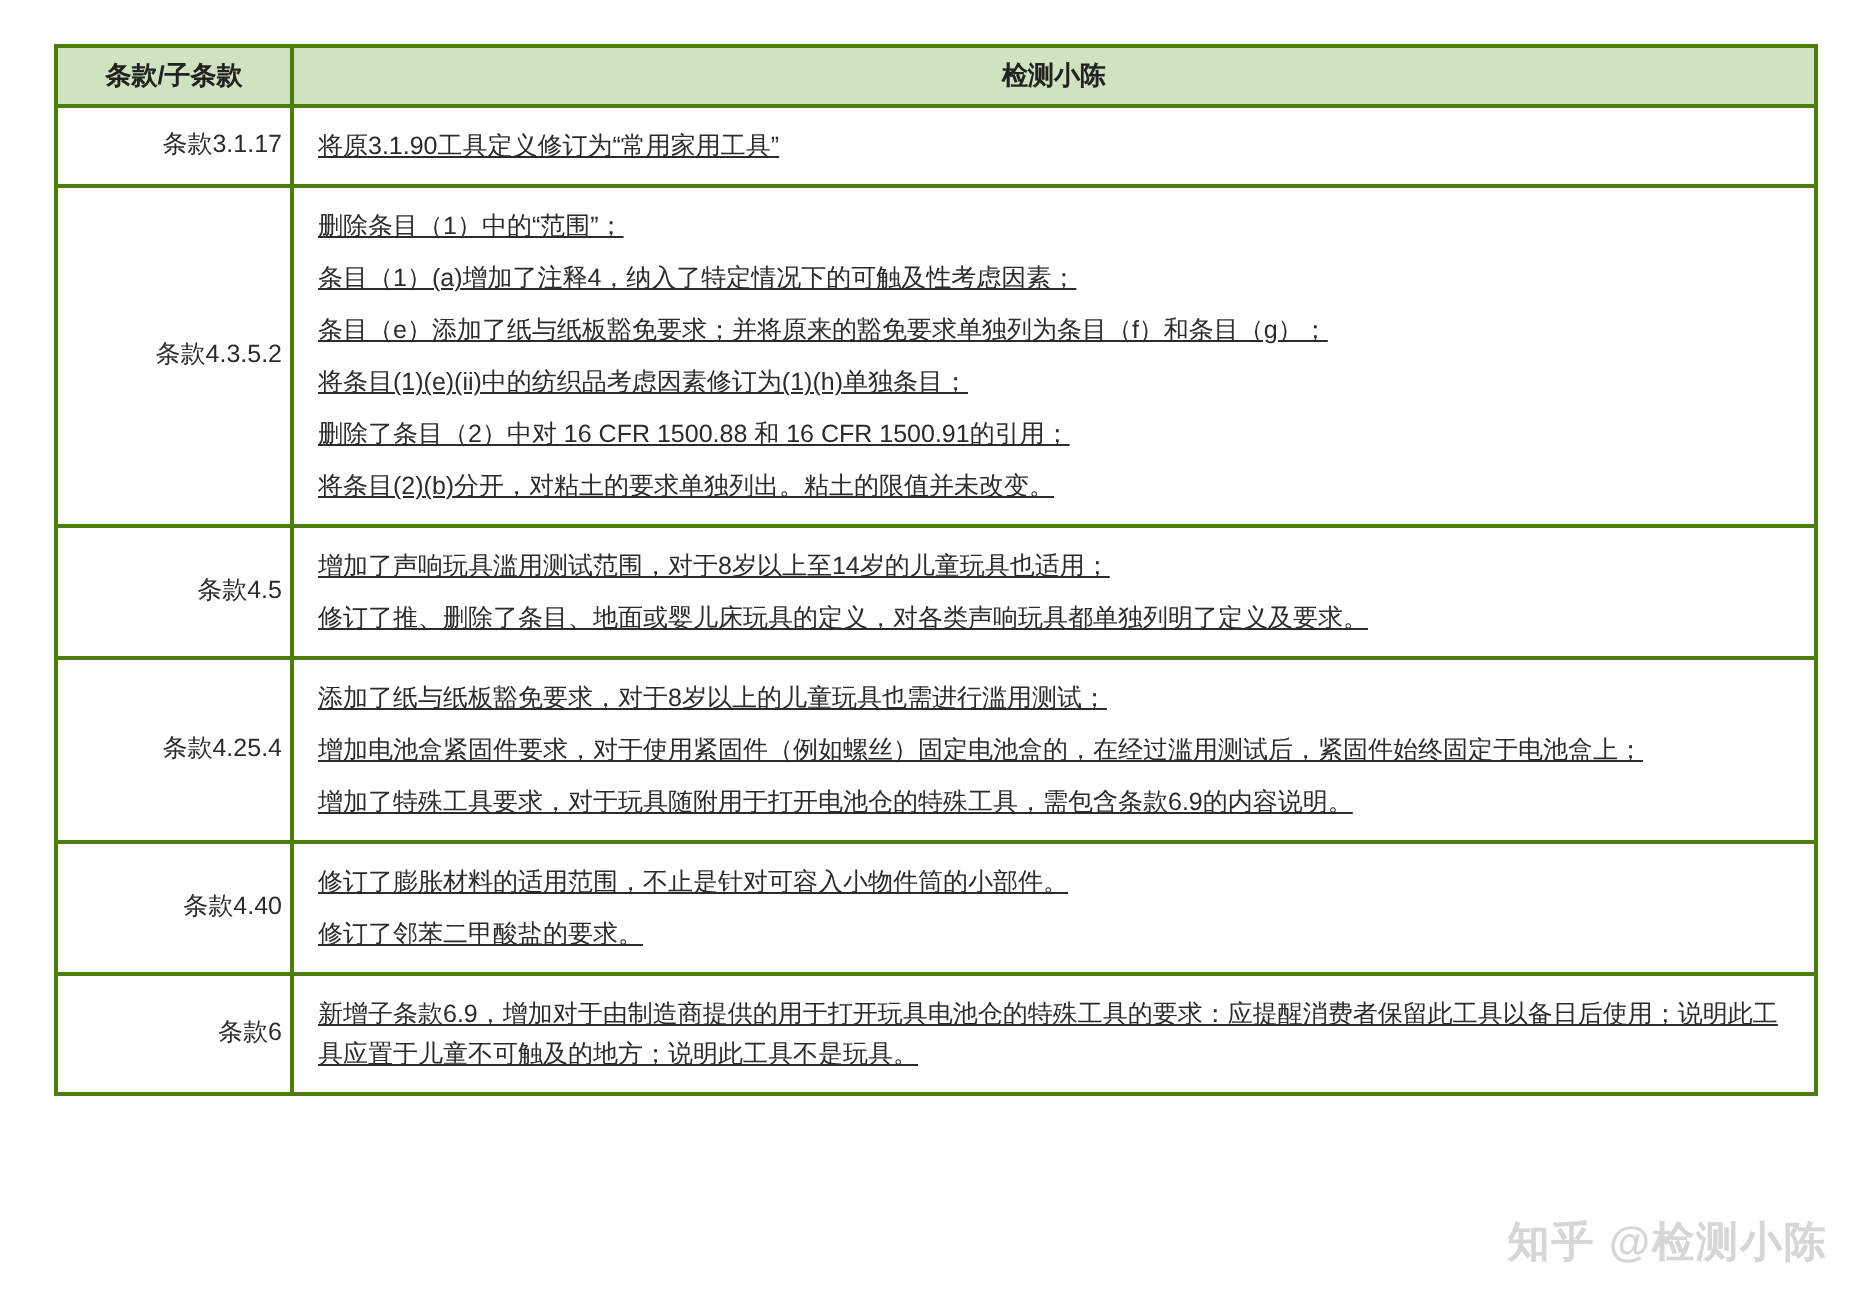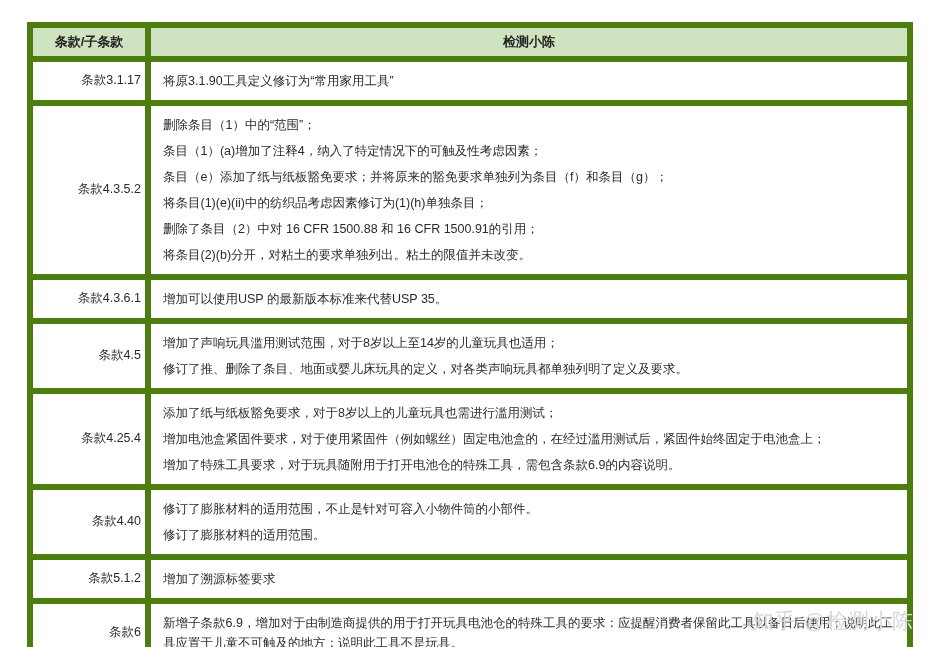--- a/index.html
+++ b/index.html
@@ -28,21 +28,21 @@
     width: 880px;
     border-collapse: collapse;
     table-layout: fixed;
     background: #ffffff;
   }
   table.rev-table col.c1 { width: 118px; }
   table.rev-table col.c2 { width: 762px; }
 
   table.rev-table th,
   table.rev-table td {
-    border: 6px solid #4d7c0f;
+    border: 2px solid #4d7c0f;
     vertical-align: middle;
     color: #2b2b2b;
     font-size: 12.5px;
     line-height: 1.55;
   }
   table.rev-table thead th {
     background: #cfe3c0;
     text-align: center;
     font-weight: bold;
     font-size: 13px;
@@ -60,32 +60,34 @@
   td.content {
     text-align: left;
     padding: 6px 10px 6px 12px;
   }
   td.content p {
     margin: 0;
     padding: 3px 0;
     font-size: 12.5px;
     line-height: 1.6;
     color: #2b2b2b;
+    text-decoration: underline;
   }
   .watermark {
     position: absolute;
     right: 24px;
     bottom: 12px;
     font-size: 21px;
     color: #d6d6d6;
     letter-spacing: 1px;
     font-family: "Liberation Sans", "DejaVu Sans", sans-serif;
     white-space: nowrap;
     pointer-events: none;
     user-select: none;
+    font-weight: bold;
   }
 </style>
 </head>
 <body>
 
 <div id="page">
 
   <div id="table-wrap">
     <table class="rev-table">
       <colgroup>
@@ -110,51 +112,39 @@
             <td class="content">
               <p>删除条目（1）中的“范围”；</p>
               <p>条目（1）(a)增加了注释4，纳入了特定情况下的可触及性考虑因素；</p>
               <p>条目（e）添加了纸与纸板豁免要求；并将原来的豁免要求单独列为条目（f）和条目（g）；</p>
               <p>将条目(1)(e)(ii)中的纺织品考虑因素修订为(1)(h)单独条目；</p>
               <p>删除了条目（2）中对 16 CFR 1500.88 和 16 CFR 1500.91的引用；</p>
               <p>将条目(2)(b)分开，对粘土的要求单独列出。粘土的限值并未改变。</p>
             </td>
           </tr>
           <tr>
-            <td class="clause">条款4.3.6.1</td>
-            <td class="content">
-              <p>增加可以使用USP 的最新版本标准来代替USP 35。</p>
-            </td>
-          </tr>
-          <tr>
             <td class="clause">条款4.5</td>
             <td class="content">
               <p>增加了声响玩具滥用测试范围，对于8岁以上至14岁的儿童玩具也适用；</p>
               <p>修订了推、删除了条目、地面或婴儿床玩具的定义，对各类声响玩具都单独列明了定义及要求。</p>
             </td>
           </tr>
           <tr>
             <td class="clause">条款4.25.4</td>
             <td class="content">
               <p>添加了纸与纸板豁免要求，对于8岁以上的儿童玩具也需进行滥用测试；</p>
               <p>增加电池盒紧固件要求，对于使用紧固件（例如螺丝）固定电池盒的，在经过滥用测试后，紧固件始终固定于电池盒上；</p>
               <p>增加了特殊工具要求，对于玩具随附用于打开电池仓的特殊工具，需包含条款6.9的内容说明。</p>
             </td>
           </tr>
           <tr>
             <td class="clause">条款4.40</td>
             <td class="content">
               <p>修订了膨胀材料的适用范围，不止是针对可容入小物件筒的小部件。</p>
-              <p>修订了膨胀材料的适用范围。</p>
-            </td>
-          </tr>
-          <tr>
-            <td class="clause">条款5.1.2</td>
-            <td class="content">
-              <p>增加了溯源标签要求</p>
+              <p>修订了邻苯二甲酸盐的要求。</p>
             </td>
           </tr>
           <tr>
             <td class="clause">条款6</td>
             <td class="content">
               <p>新增子条款6.9，增加对于由制造商提供的用于打开玩具电池仓的特殊工具的要求：应提醒消费者保留此工具以备日后使用；说明此工具应置于儿童不可触及的地方；说明此工具不是玩具。</p>
             </td>
           </tr>
         </tbody>
     </table>

